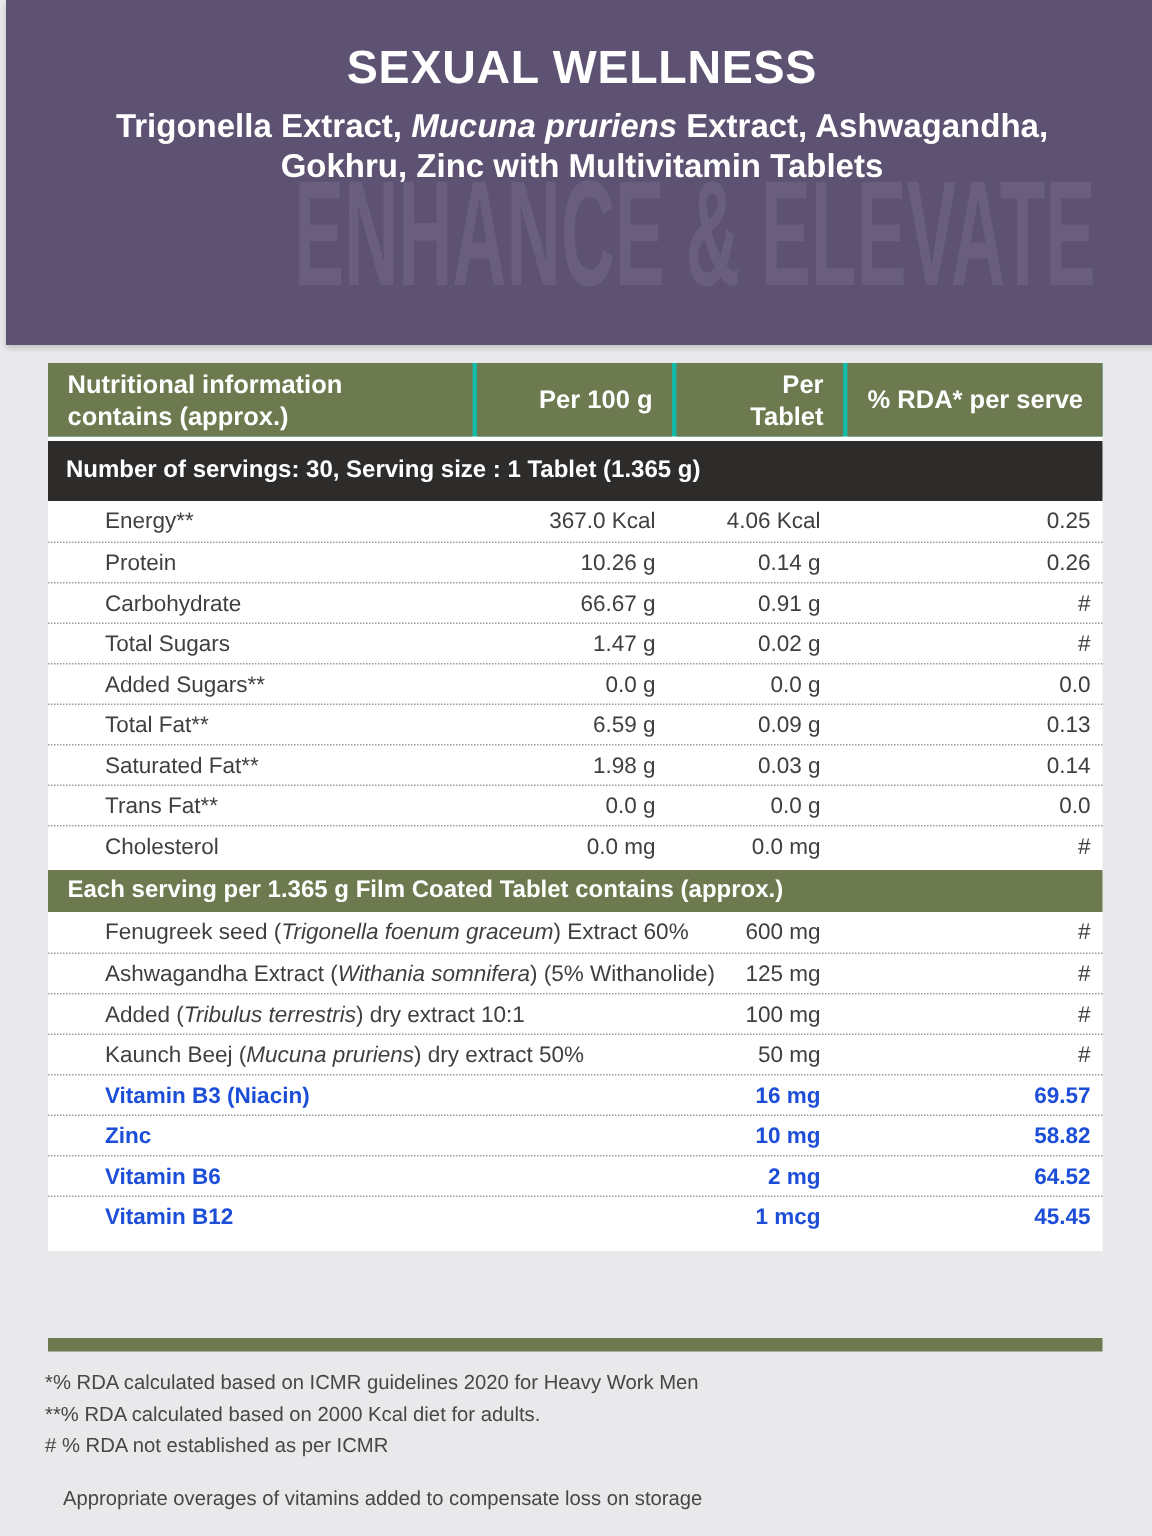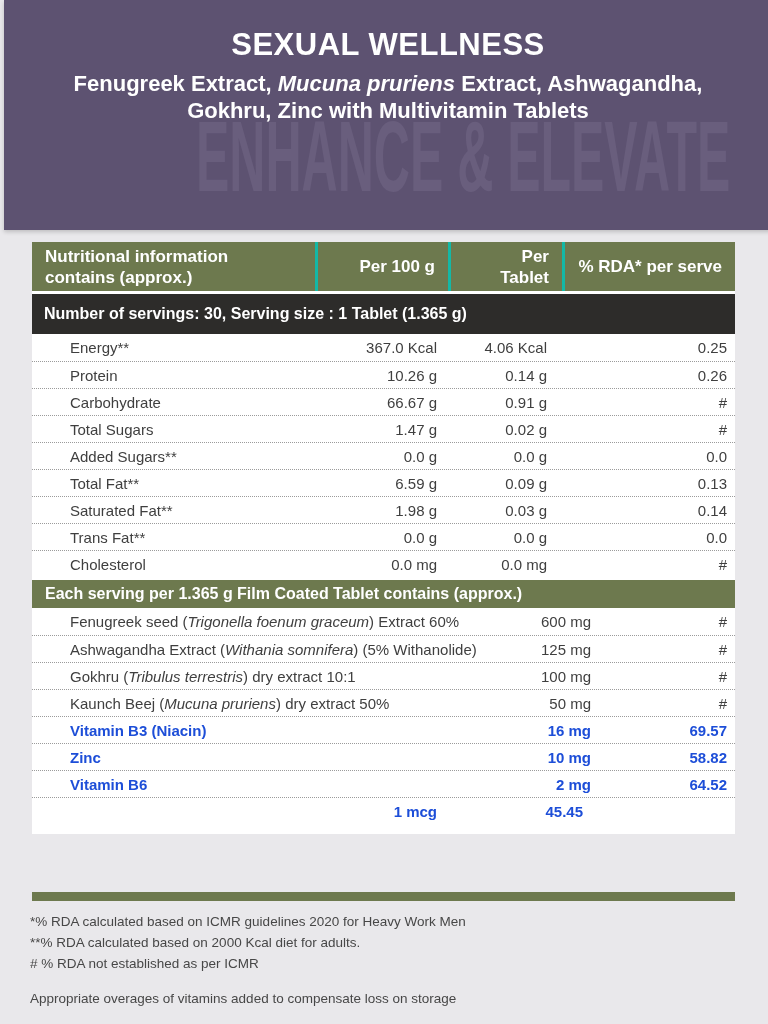--- a/index.html
+++ b/index.html
@@ -80,46 +80,46 @@
     display:grid;
     grid-template-columns:285px 120px 110px 1fr;
     height:27px; align-items:center;
     font-size:15px; color:var(--row-text);
   }
   .row + .row{border-top:1px dotted #9b9b9b;}
   .row .label{padding-left:13px; white-space:nowrap;margin-left:25px;}
   .row .v{text-align:right; white-space:nowrap;}
   .row .v3{padding-right:8px;}
   .row.bold{font-weight:700; color:#1d4ed8;}
-  .row2{grid-template-columns:405px 110px 1fr;gap:44px;}
+  .row2{grid-template-columns:405px 110px 1fr;}
   .sec2-header{
     margin-top:3px; height:28px;
     background:var(--olive);
     color:#fff; font-weight:700; font-size:16px;
     display:flex; align-items:center; padding-left:13px;
   }
 
   
   .divider-bar{
     position:absolute; left:32px; top:892px; width:703px; height:9px;
     background:var(--olive);
   }
   .footnotes{
     position:absolute; left:30px; top:911px;
     font-size:13.5px; color:var(--footnote-text); line-height:21px;
   }
-  .footnotes .last{margin-top:14px;}
+  .footnotes .last{margin-top:14px;margin-left:12px;}
 </style>
 </head>
 <body>
 
 <div class="hero">
   <div class="hero-title">SEXUAL WELLNESS</div>
   <div class="hero-sub">
-    <div><span>Fenugreek Extract, </span><em>Mucuna pruriens</em><span> Extract, Ashwagandha,</span></div>
+    <div><span>Trigonella Extract, </span><em>Mucuna pruriens</em><span> Extract, Ashwagandha,</span></div>
     <div><span>Gokhru, Zinc with Multivitamin Tablets</span></div>
   </div>
   <div class="watermark">ENHANCE &amp; ELEVATE</div>
 </div>
 
 <div class="panel">
   <div class="thead">
     <div class="cell c1">Nutritional information
 contains (approx.)</div>
     <div class="cell c2">Per 100 g</div>
@@ -194,21 +194,21 @@
     <span class="label"><span>Fenugreek seed (</span><em>Trigonella foenum graceum</em><span>) Extract 60%</span></span>
     <span class="v v2">600 mg</span>
     <span class="v v3">#</span>
   </div>
       <div class="row row2">
     <span class="label"><span>Ashwagandha Extract (</span><em>Withania somnifera</em><span>) (5% Withanolide)</span></span>
     <span class="v v2">125 mg</span>
     <span class="v v3">#</span>
   </div>
       <div class="row row2">
-    <span class="label"><span>Gokhru (</span><em>Tribulus terrestris</em><span>) dry extract 10:1</span></span>
+    <span class="label"><span>Added (</span><em>Tribulus terrestris</em><span>) dry extract 10:1</span></span>
     <span class="v v2">100 mg</span>
     <span class="v v3">#</span>
   </div>
       <div class="row row2">
     <span class="label"><span>Kaunch Beej (</span><em>Mucuna pruriens</em><span>) dry extract 50%</span></span>
     <span class="v v2">50 mg</span>
     <span class="v v3">#</span>
   </div>
       <div class="row row2 bold">
     <span class="label"><span>Vitamin B3 (Niacin)</span></span>
@@ -219,20 +219,21 @@
     <span class="label"><span>Zinc</span></span>
     <span class="v v2">10 mg</span>
     <span class="v v3">58.82</span>
   </div>
       <div class="row row2 bold">
     <span class="label"><span>Vitamin B6</span></span>
     <span class="v v2">2 mg</span>
     <span class="v v3">64.52</span>
   </div>
       <div class="row row2 bold">
+    <span class="label"><span>Vitamin B12</span></span>
     <span class="v v2">1 mcg</span>
     <span class="v v3">45.45</span>
   </div>
     </div>
 </div>
 
 <div class="divider-bar"></div>
 
 <div class="footnotes">
   <div>*% RDA calculated based on ICMR guidelines 2020 for Heavy Work Men</div>

